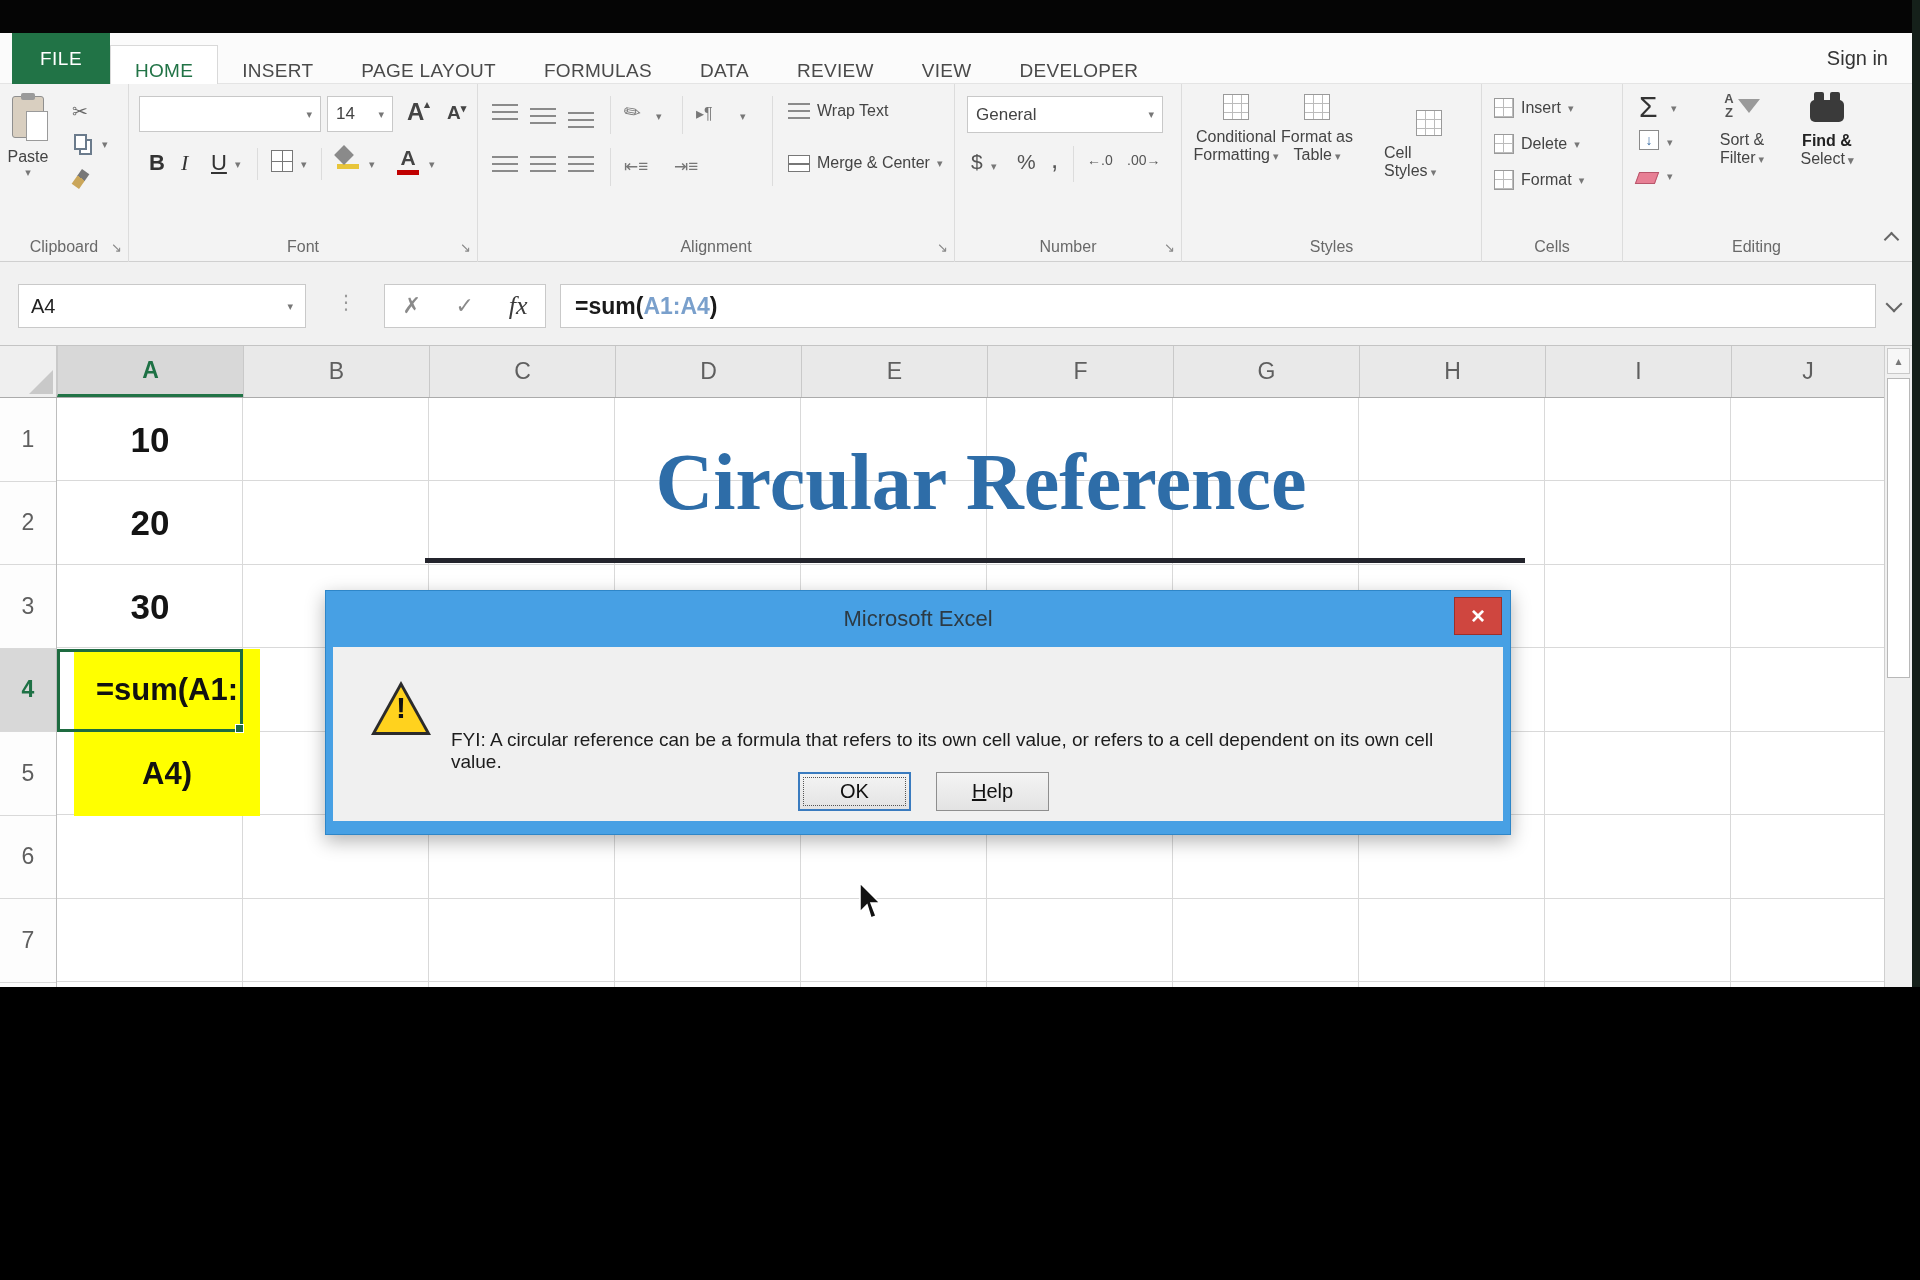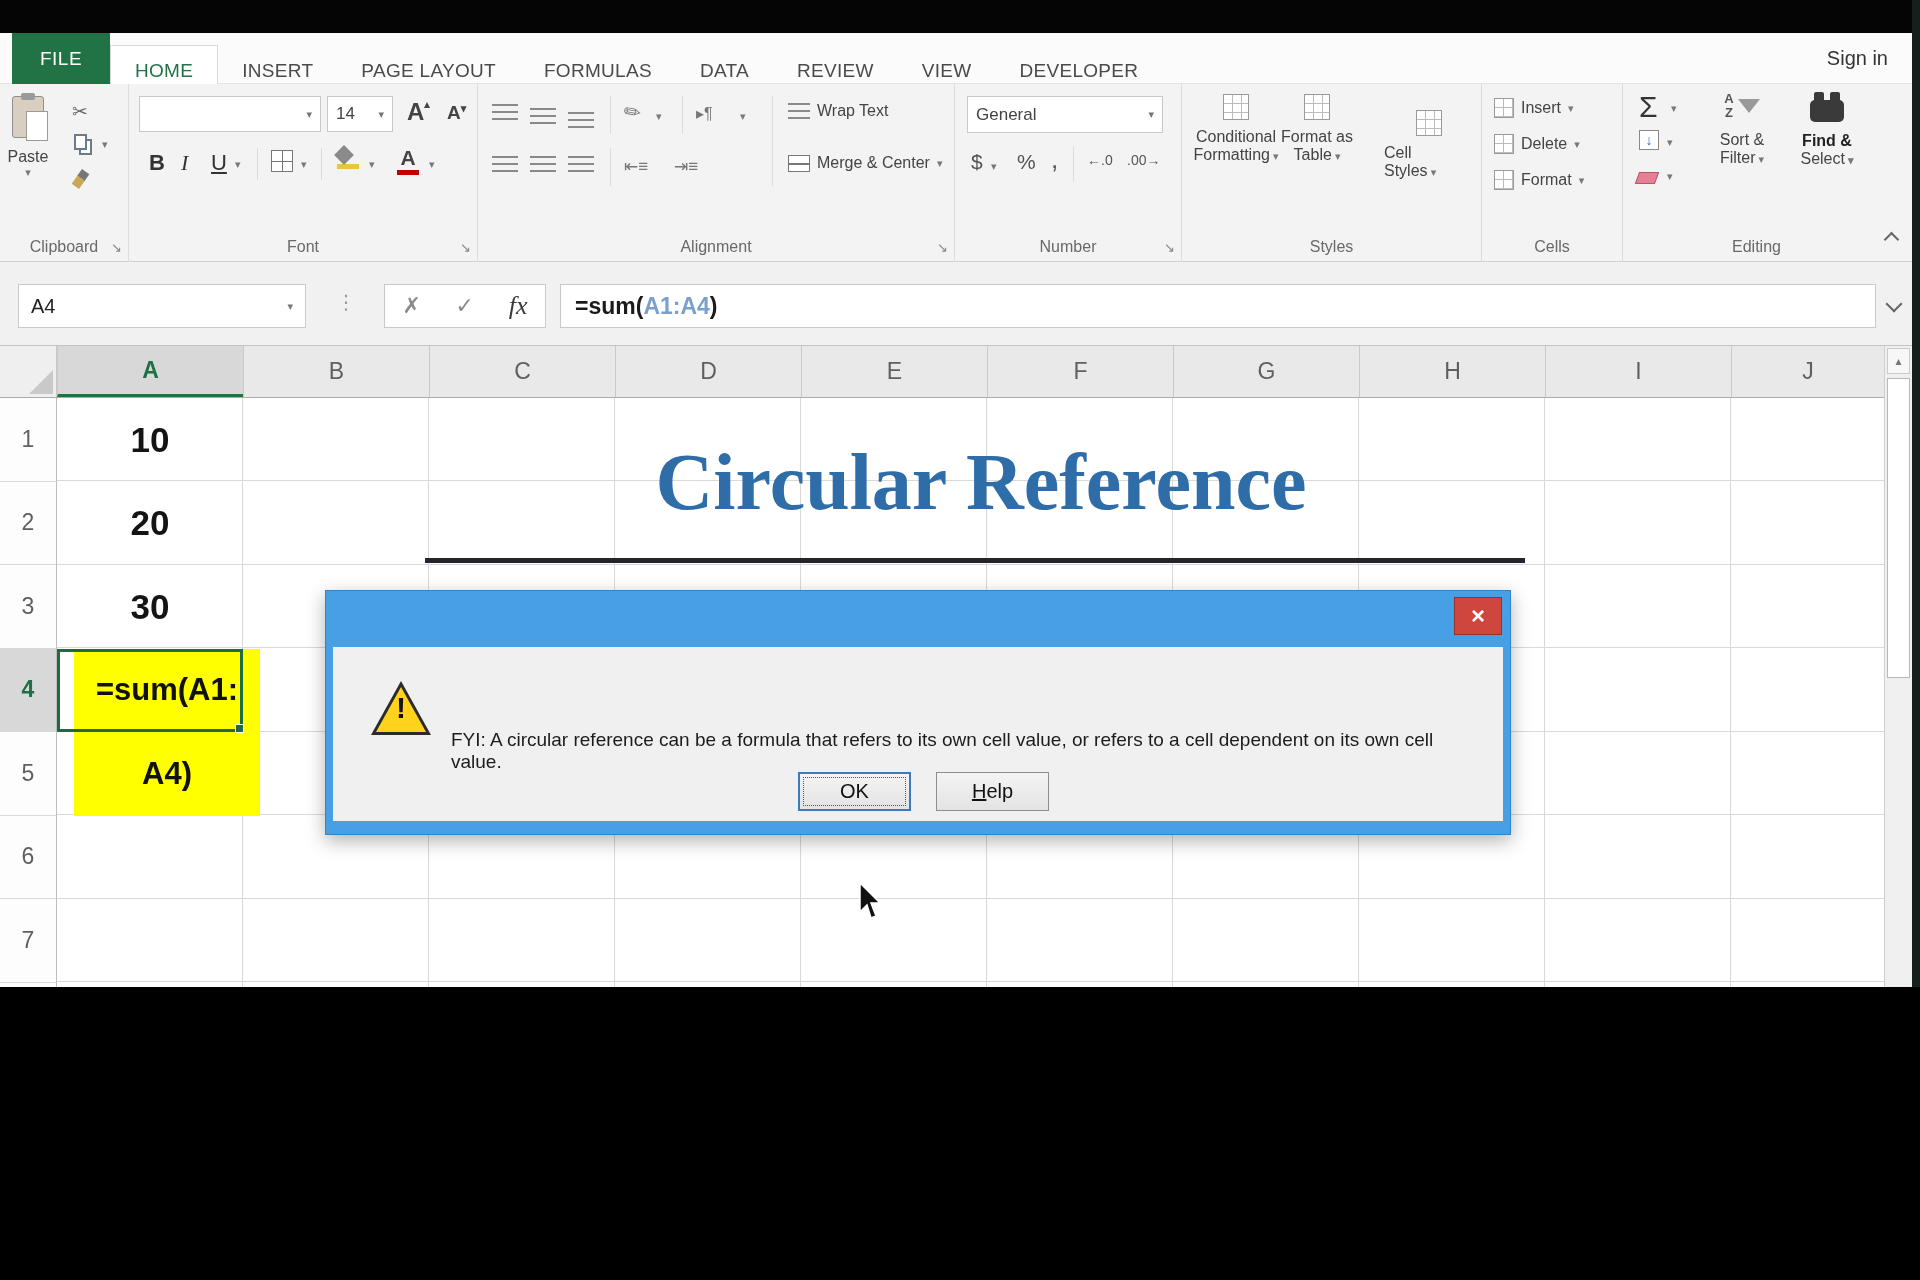--- a/index.html
+++ b/index.html
@@ -372,20 +372,21 @@
     </div>
 
     <div class="vscroll">
       <div class="varrow" style="top:2px;">▴</div>
       <div class="vthumb"></div>
       <div class="varrow" style="bottom:2px;">▾</div>
     </div>
   </div>
 
   <div class="abs dialog">
+    <div class="dlg-title">Microsoft Excel</div>
     <div class="dlg-close">×</div>
     <div class="dlg-body">
       <div class="warn-tri">
           <div class="warn-tri-in"></div>
         </div>
       <div class="warn-bang">!</div>
       <div class="dlg-line" style="top:82px;">FYI: A circular reference can be a formula that refers to its own cell value, or refers to a cell dependent on its own cell value.</div>
       <div class="dlg-btn dlg-ok">OK</div>
       <div class="dlg-btn dlg-help">
           <span style="text-decoration:underline;">H</span>

